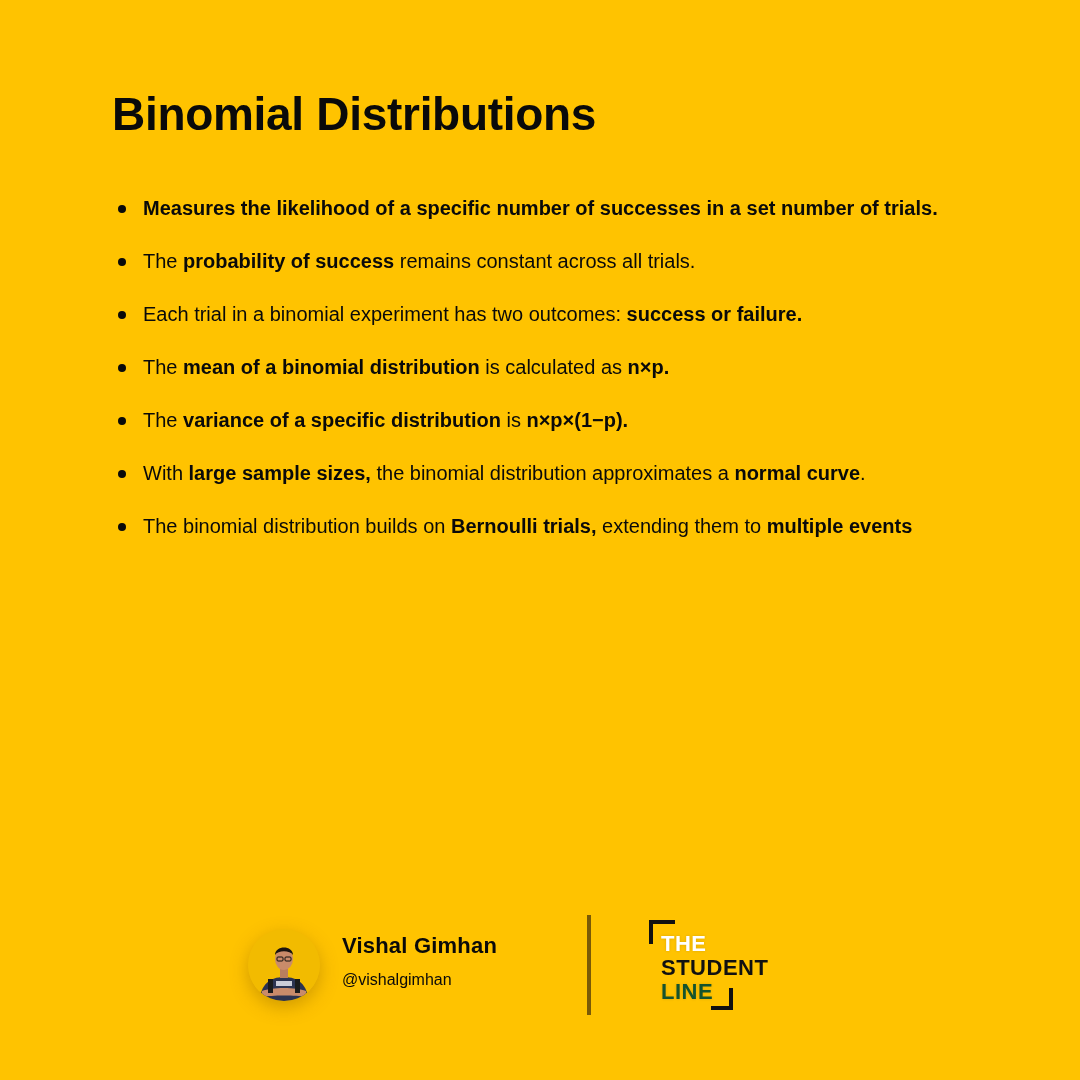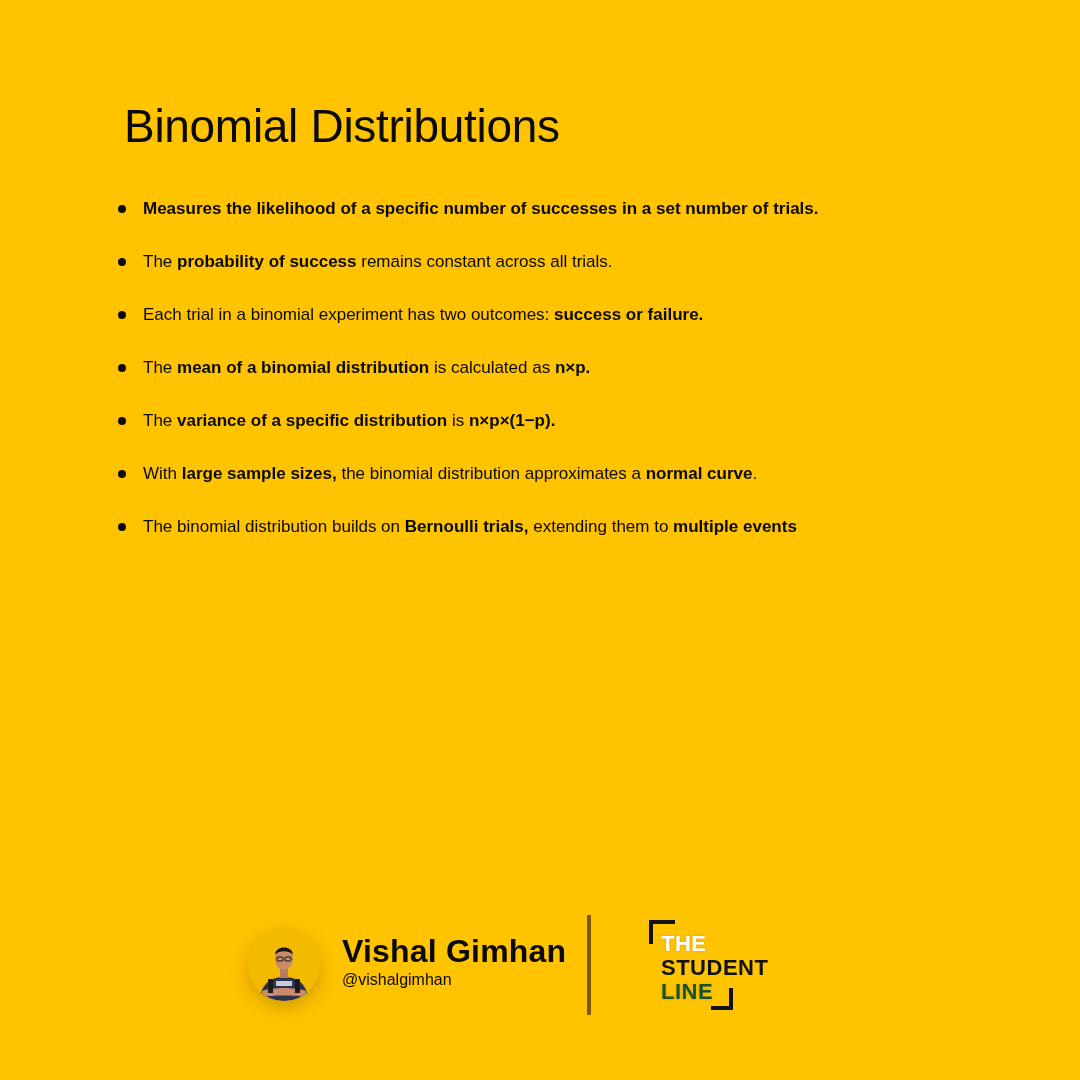--- a/index.html
+++ b/index.html
@@ -7,37 +7,37 @@
       width: 1080px; height: 1080px;
       background: #FFC300;
       font-family: "Liberation Sans", "DejaVu Sans", sans-serif;
       color: #0a0a0a;
       position: relative;
       overflow: hidden;
     }
     .title {
       position: absolute;
       left: 108px; top: 80px;
-      margin: 16px;
+      margin: 4px;
       font-size: 46px;
-      font-weight: 400;
+      font-weight: 700;
       letter-spacing: -0.3px;
       line-height: 60px;
     }
     .bullets {
       position: absolute;
       left: 112px; top: 182px;
       width: 860px;
       margin: 0; padding: 0;
       list-style: none;
     }
     .bullet {
       position: relative;
       padding-left: 31px;
-      font-size: 17px;
+      font-size: 20px;
       line-height: 53px;
       text-align: justify;
       text-align-last: left;
     }
     .bullet::before {
       content: "";
       position: absolute;
       left: 6px; top: 23px;
       width: 8px; height: 8px;
       border-radius: 50%;
@@ -55,21 +55,21 @@
       width: 72px; height: 72px;
       border-radius: 50%;
       background: #F2BB00;
       box-shadow: 0 6px 18px rgba(120, 80, 0, 0.35);
       overflow: hidden;
     }
     .avatar svg { display: block; }
     .author-name {
       position: absolute;
       left: 96px; top: 18px;
-      font-size: 32px; font-weight: 700;
+      font-size: 22px; font-weight: 700;
       letter-spacing: 0.2px;
     }
     .author-handle {
       position: absolute;
       left: 96px; top: 56px;
       font-size: 16px; font-weight: 400;
     }
     .divider {
       position: absolute;
       left: 341px; top: 0;

